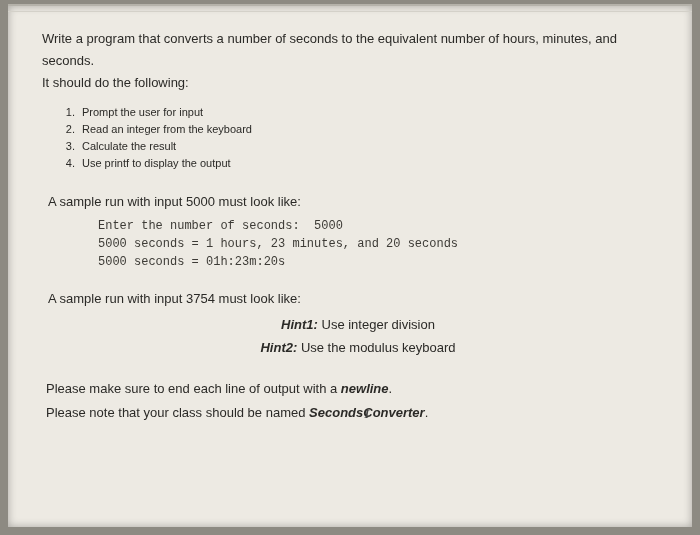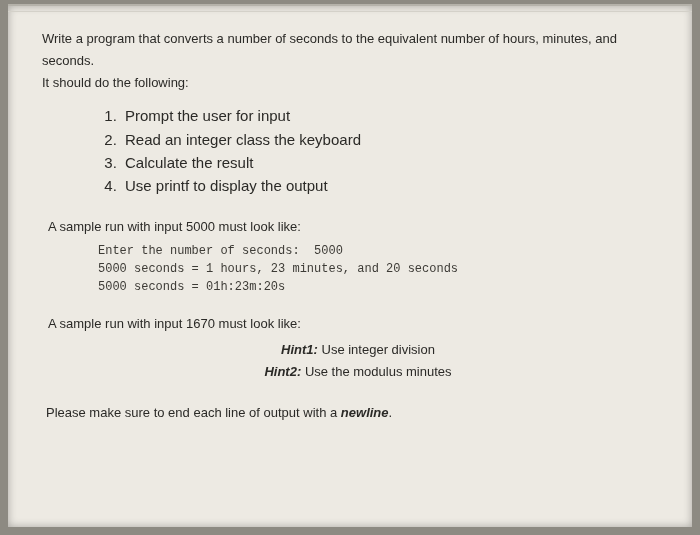--- a/index.html
+++ b/index.html
@@ -22,21 +22,21 @@
   }
   .page::before{
     content:"";
     position:absolute;
     left:0; right:0; top:5px;
     height:1px;
     background:#d4d1c9;
   }
   .intro { font-size: 13px; color:#2b2a27; line-height:1.7; margin-bottom:10px; }
   .steps { margin-left: 36px; margin-bottom:22px; }
-  .steps li { font-size: 15px; color:#2b2a27; line-height:1.55; padding-left:4px;margin-left:43px; }
+  .steps li { font-size: 11px; color:#2b2a27; line-height:1.55; padding-left:4px; }
   .section-title { font-size: 13px; font-weight:normal; color:#2b2a27; margin: 6px 0 8px 6px; }
   .codeblock {
     font-family: "Courier New", Courier, monospace;
     font-size: 12px;
     color:#3d3b36;
     margin: 6px 0 20px 56px;
     white-space: pre;
     line-height:1.5;
   }
   .hints { margin: 2px 0 18px 8px; text-align: center; }
@@ -60,40 +60,43 @@
 
 <div class="page">
 
   <div class="intro">
     <p>Write a program that converts a number of seconds to the equivalent number of hours, minutes, and seconds.</p>
     <p>It should do the following:</p>
   </div>
 
   <ol class="steps">
     <li>Prompt the user for input</li>
-    <li>Read an integer class the keyboard</li>
+    <li>Read an integer from the keyboard</li>
     <li>Calculate the result</li>
     <li>Use printf to display the output</li>
   </ol>
 
   <p class="section-title">A sample run with input 5000 must look like:</p>
   <div class="codeblock">Enter the number of seconds:  5000
 5000 seconds = 1 hours, 23 minutes, and 20 seconds
 5000 seconds = 01h:23m:20s</div>
 
-  <p class="section-title">A sample run with input 1670 must look like:</p>
+  <p class="section-title">A sample run with input 3754 must look like:</p>
 
   <div class="hints">
     <p>
       <span class="label">Hint1:</span><span> Use integer division</span>
     </p>
     <p>
-      <span class="label">Hint2:</span><span>  Use the modulus minutes</span>
+      <span class="label">Hint2:</span><span>  Use the modulus keyboard</span>
     </p>
   </div>
 
   <div class="notes">
     <p>
       <span>Please make sure to end each line of output with a </span><span class="bold">newline</span><span>.</span>
     </p>
+    <p>
+      <span>Please note that your class should be named </span><span class="bold cursor">SecondsConverter</span><span>.</span>
+    </p>
   </div>
 
 </div>
 
 </body></html>

